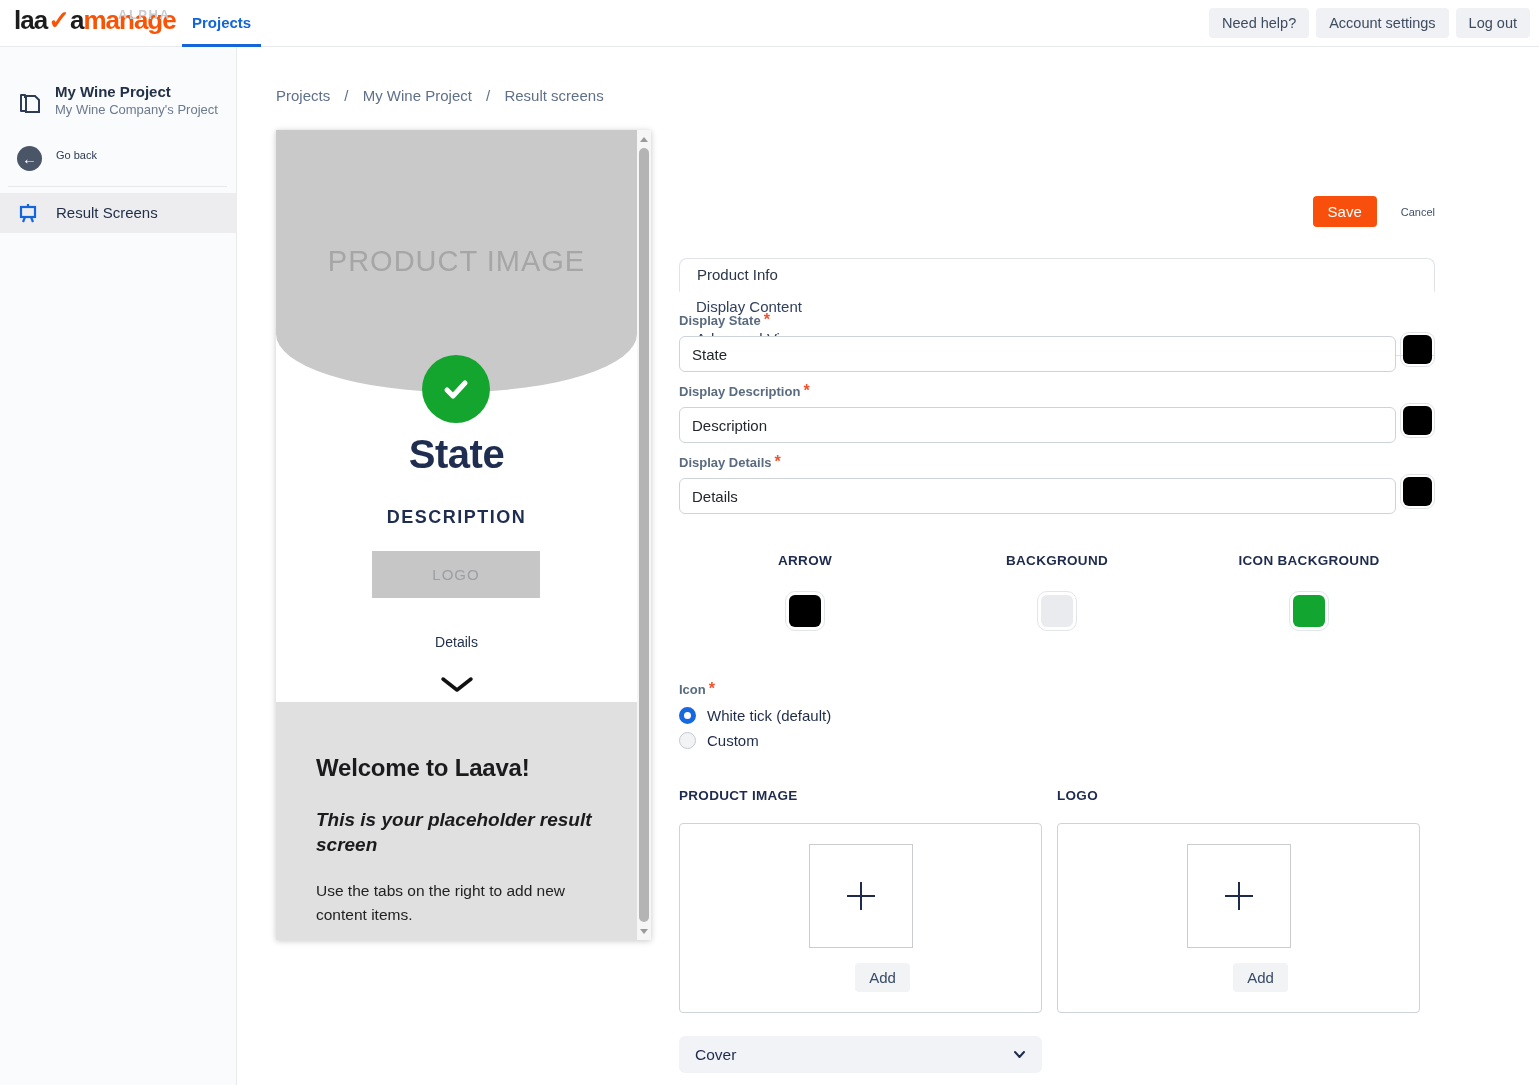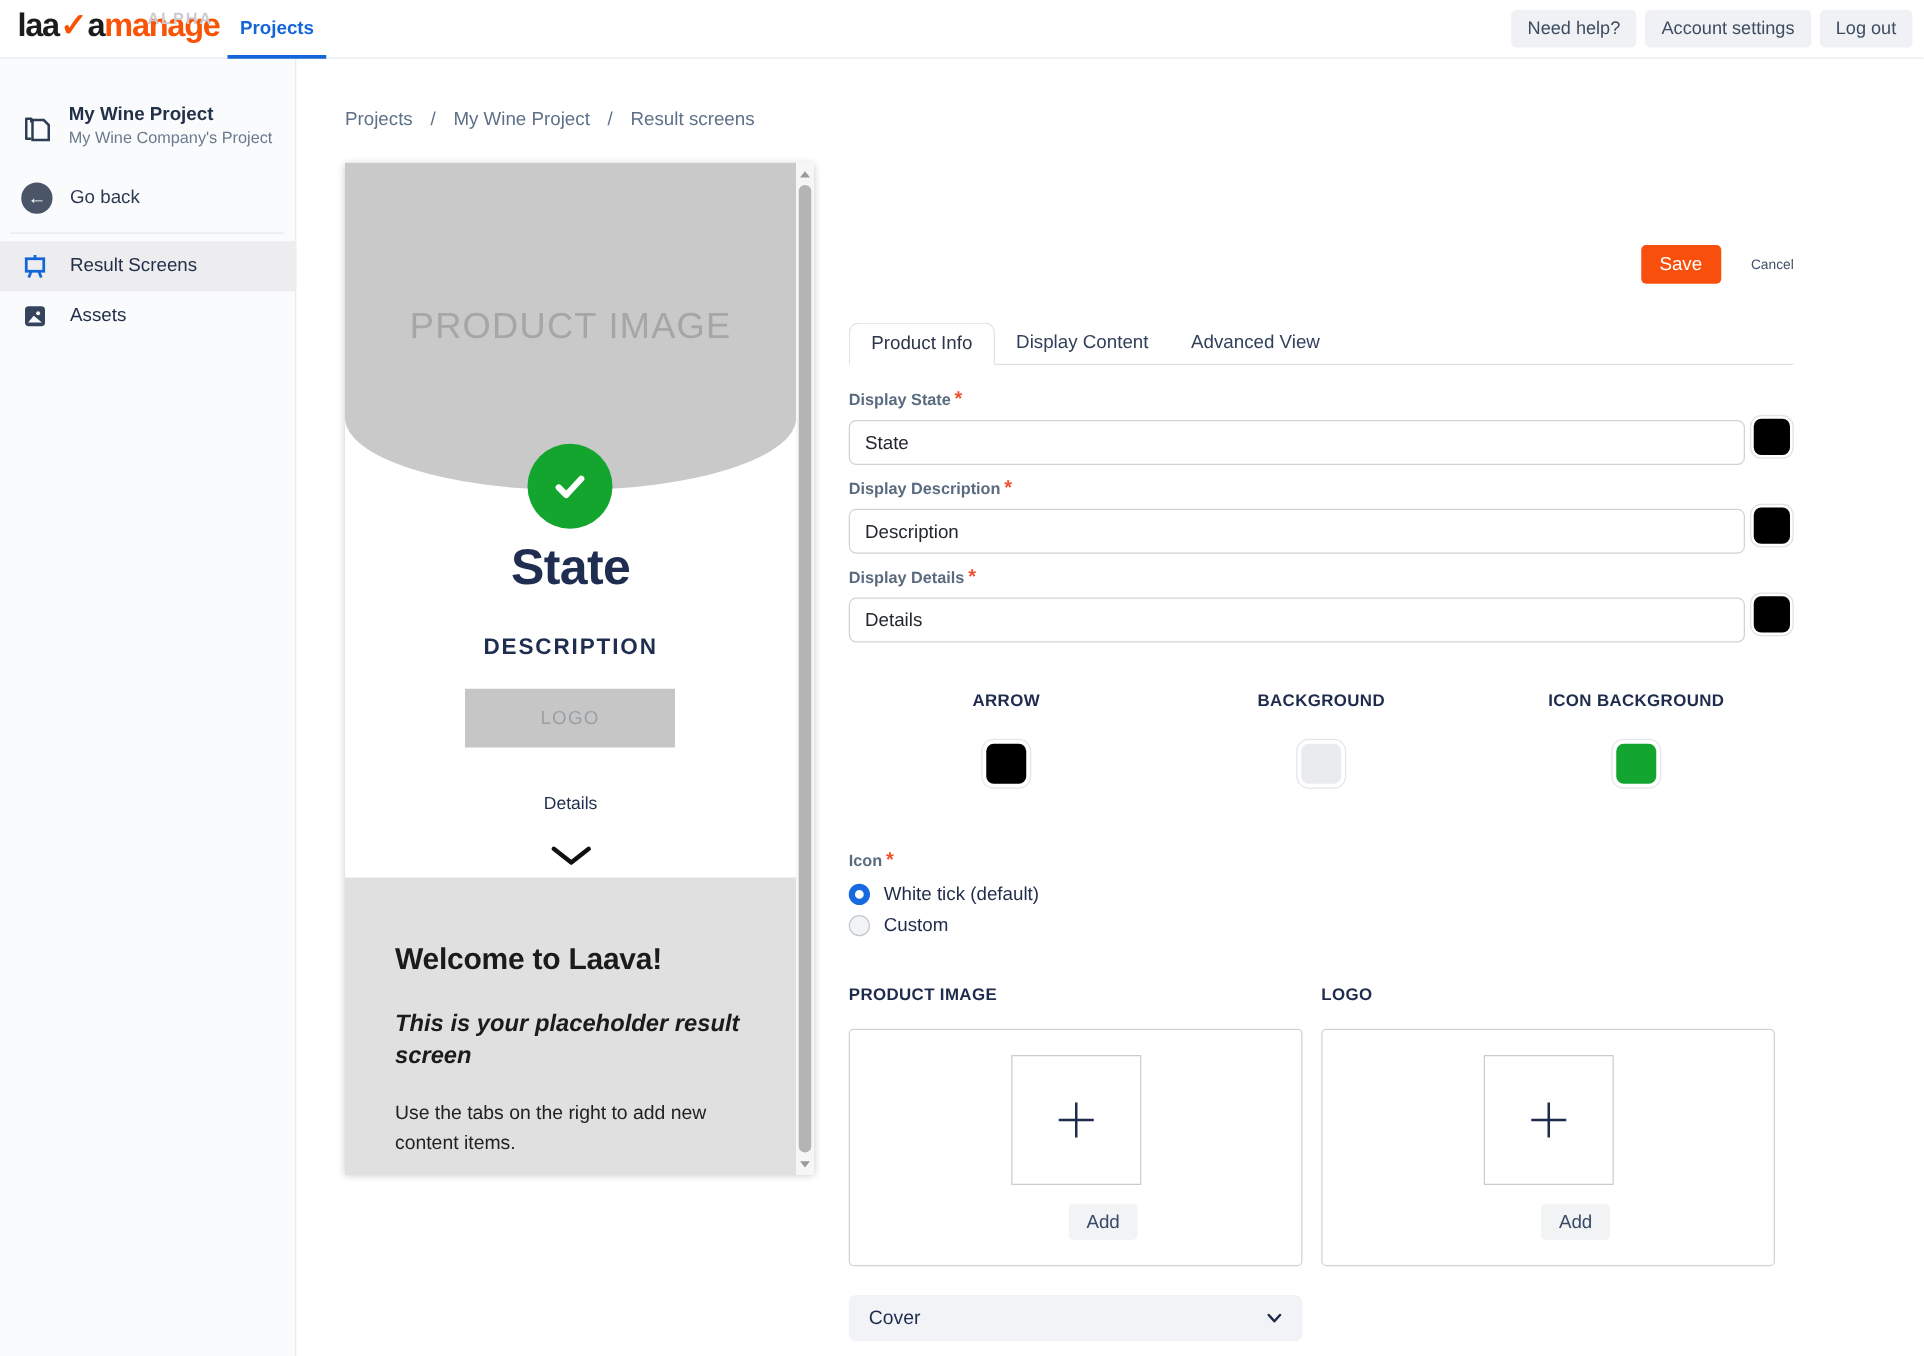--- a/index.html
+++ b/index.html
@@ -27,21 +27,21 @@
   
   .sidebar { position:absolute; left:0; top:47px; width:237px; height:1038px;
              background:#fafbfd; border-right:1px solid #e9eaee; }
   .proj-icon { position:absolute; left:18px; top:44px; }
   .proj-name { position:absolute; left:55px; top:36px; font-size:15px; font-weight:bold; color:#233148; }
   .proj-sub  { position:absolute; left:55px; top:55px; font-size:13px; color:#6b7a8d; }
   .goback { position:absolute; left:0; top:97px; width:237px; height:36px; cursor:pointer; }
   .goback-circle { position:absolute; left:17px; top:2px; width:25px; height:25px; border-radius:50%;
                    background:#4a5568; color:#fff; display:flex; align-items:center; justify-content:center;
                    font-size:15px; }
-  .goback-label { position:absolute; left:56px; top:5px; font-size:15px; color:#2b3a52; }
+  .goback-label { position:absolute; left:56px; top:5px; font-size:11px; color:#2b3a52; }
   .side-divider { position:absolute; left:8px; right:9px; top:139px; height:1px; background:#e8e9ed; }
   .side-item { position:absolute; left:0; width:237px; height:40px; cursor:pointer; }
   .side-item.active { background:#ededef; }
   .side-item .icon { position:absolute; left:17px; top:9px; }
   .side-item .lbl { position:absolute; left:56px; top:11px; font-size:15px; color:#223049; }
 
   
   .breadcrumb { position:absolute; left:276px; top:87px; font-size:15px; color:#5f7089; }
   .breadcrumb span { margin-right:10px; }
   .crumb { cursor:pointer; }
@@ -86,21 +86,21 @@
   
   .editor { position:absolute; left:679px; top:150px; width:756px; height:935px; }
   .ed-title { position:absolute; left:0; top:4px; font-size:25px; font-weight:bold;
               color:#1d2946; letter-spacing:-0.3px; white-space:nowrap; }
   .ed-actions { position:absolute; right:0; top:46px; display:flex; align-items:center; gap:24px; }
   .btn-save { background:#f94f0c; color:#fff; border:none; border-radius:4px; padding:7px 15px;
               font-size:15px; font-family:inherit; cursor:pointer; }
   .btn-cancel { background:none; border:none; font-size:11px; color:#41506a;
                 font-family:inherit; cursor:pointer; }
   .tabs { position:absolute; left:0; top:108px; width:756px; display:flex;
-          border-bottom:1px solid #dfe3e8; }
+          border-bottom:1px solid #dfe3e8;flex-direction:column; }
   .tab { padding:7px 17px 8px 17px; font-size:15px; color:#31415c; cursor:pointer; }
   .tab.active { background:#fff; border:1px solid #dfe3e8; border-bottom:1px solid #fff;
                 border-radius:8px 8px 0 0; margin-bottom:-1px; color:#2b3648; }
 
   .field-group { position:absolute; left:0; width:756px; }
   .fg-1 { top:161px; } .fg-2 { top:232px; } .fg-3 { top:303px; }
   .f-label { font-size:13px; font-weight:bold; color:#5a6b80;margin-top:36px; }
   .req { color:#f0512e; margin-left:3px; font-weight:bold; }
   .f-input { display:block; margin-top:7px; width:717px; height:36px; border:1px solid #ced3da;
              border-radius:6px; padding:0 12px; font-size:15px; color:#23272d;
@@ -185,30 +185,20 @@
         <svg width="22" height="22" viewBox="0 0 22 22" fill="none" stroke="#1365d9" stroke-width="2.2">
           <rect x="4" y="5" width="14" height="10"></rect>
           <line x1="11" y1="2" x2="11" y2="5"></line>
           <line x1="8" y1="15" x2="6" y2="20"></line>
           <line x1="14" y1="15" x2="16" y2="20"></line>
         </svg>
       </span>
       <span class="lbl">Result Screens</span>
     </div>
 
-    <div class="side-item" style="top:186px;">
-      <span class="icon">
-        <svg width="22" height="22" viewBox="0 0 22 22">
-          <rect x="3" y="3" width="16" height="16" rx="3" fill="#36435c"></rect>
-          <circle cx="13.5" cy="8.5" r="1.6" fill="#fafbfd"></circle>
-          <path d="M5.5 16 L10 10.5 L16.5 16 Z" fill="#fafbfd"></path>
-        </svg>
-      </span>
-      <span class="lbl">Assets</span>
-    </div>
   </aside>
 
   <nav class="breadcrumb">
     <span class="crumb">Projects</span>
     <span>/</span>
     <span class="crumb">My Wine Project</span>
     <span>/</span>
     <span class="crumb">Result screens</span>
   </nav>
 

